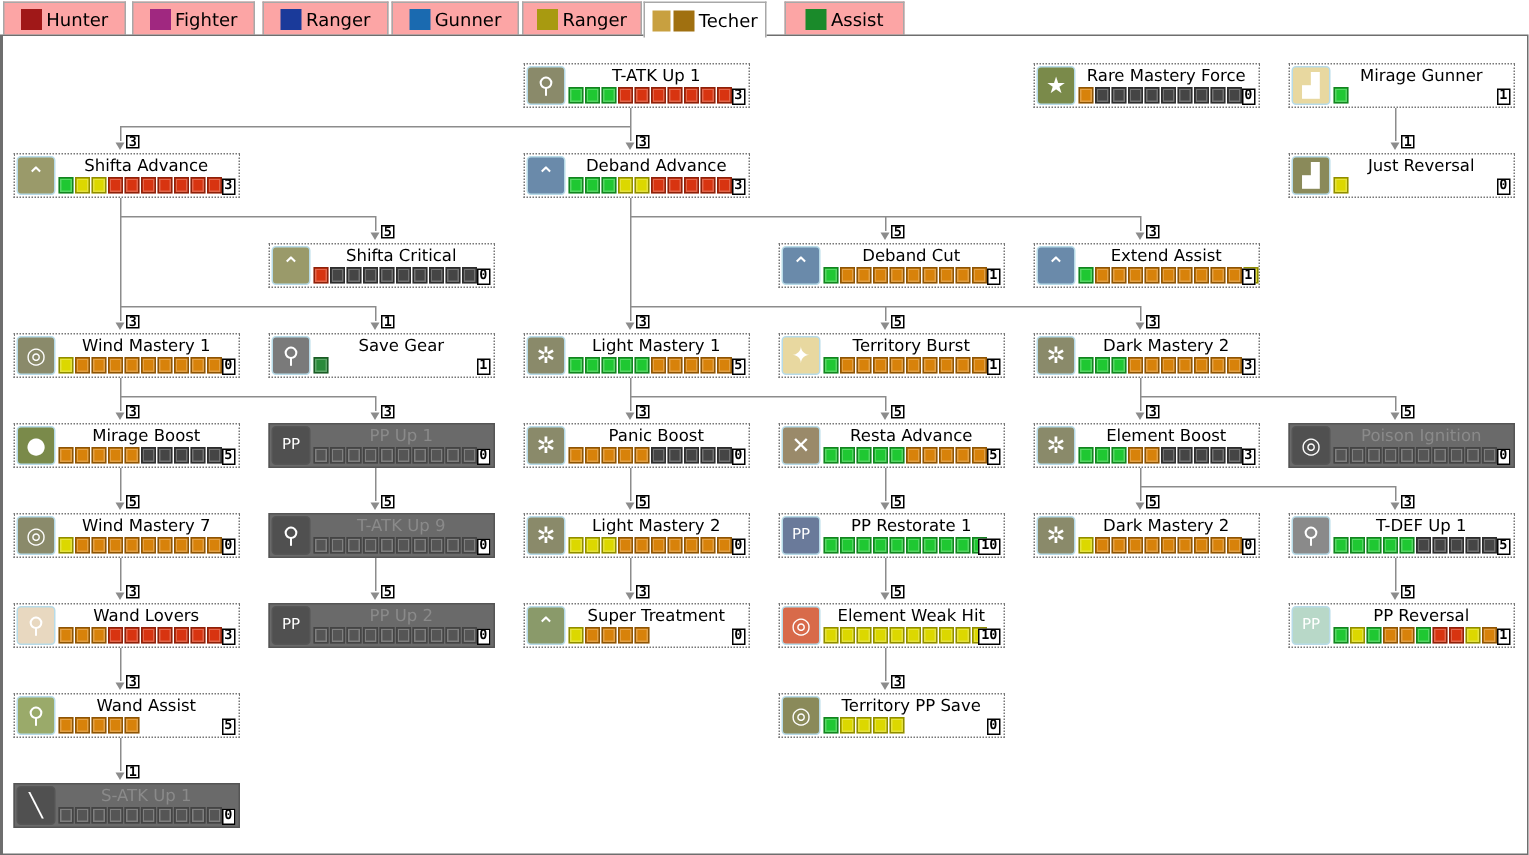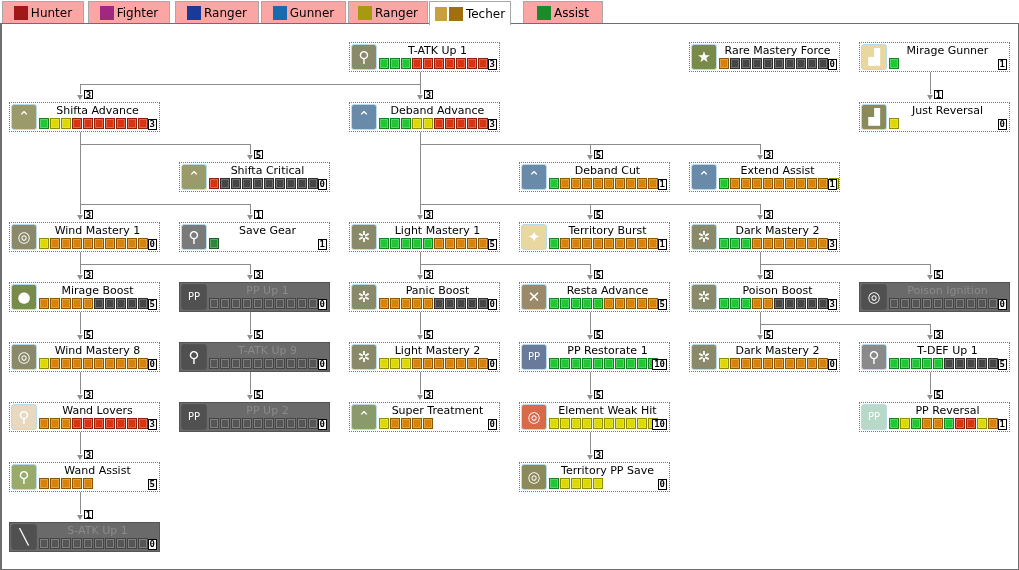--- a/index.html
+++ b/index.html
@@ -484,21 +484,21 @@
         <span class="box o"></span>
         <span class="box o"></span>
         <span class="box o"></span>
       </div>
       <div class="lvl">5</div>
     </div>
     <div class="node" style="left: 689px; top: 282px;">
       <div class="icon" style="background: rgb(138, 138, 106);">
         <div class="glyph">✲</div>
       </div>
-      <div class="name">Poison Boost</div>
+      <div class="name">Element Boost</div>
       <div class="boxes">
         <span class="box g"></span>
         <span class="box g"></span>
         <span class="box g"></span>
         <span class="box o"></span>
         <span class="box o"></span>
         <span class="box d"></span>
         <span class="box d"></span>
         <span class="box d"></span>
         <span class="box d"></span>
@@ -522,21 +522,21 @@
         <span class="box d"></span>
         <span class="box d"></span>
         <span class="box d"></span>
       </div>
       <div class="lvl">0</div>
     </div>
     <div class="node" style="left: 9px; top: 342px;">
       <div class="icon" style="background: rgb(138, 138, 106);">
         <div class="glyph">◎</div>
       </div>
-      <div class="name">Wind Mastery 8</div>
+      <div class="name">Wind Mastery 7</div>
       <div class="boxes">
         <span class="box y"></span>
         <span class="box o"></span>
         <span class="box o"></span>
         <span class="box o"></span>
         <span class="box o"></span>
         <span class="box o"></span>
         <span class="box o"></span>
         <span class="box o"></span>
         <span class="box o"></span>

